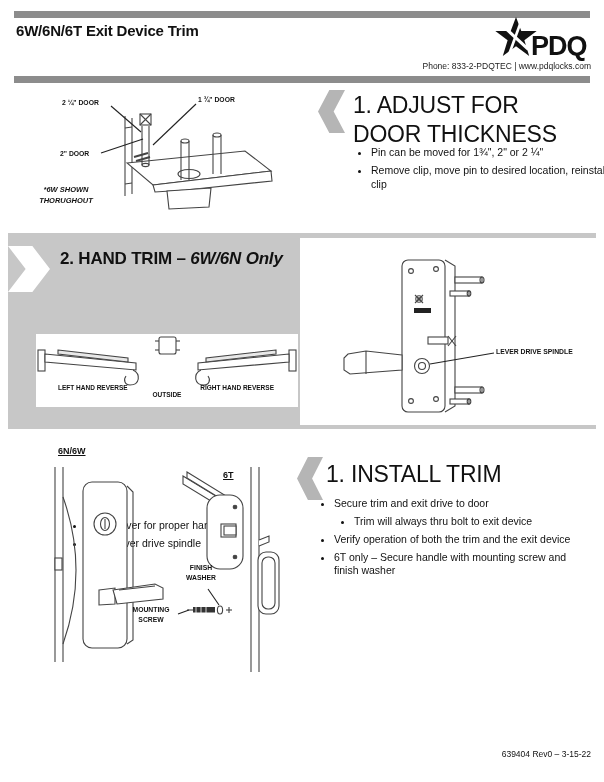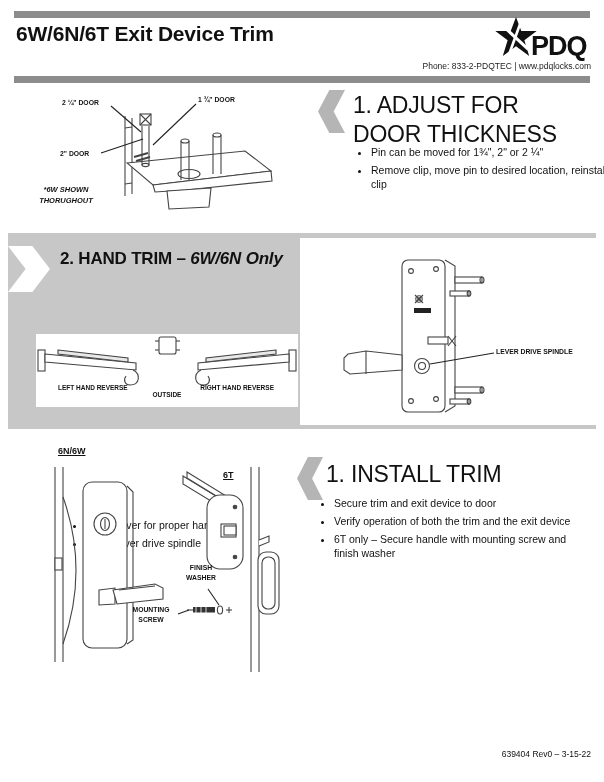--- a/index.html
+++ b/index.html
@@ -10,21 +10,21 @@
     --line:#444;
   }
   html,body{margin:0;padding:0;background:#fff;}
   body{font-family:"Liberation Sans",sans-serif;color:var(--ink);}
   .page{position:relative;width:604px;height:782px;background:#fff;overflow:hidden;}
 
   .hbar{position:absolute;left:14px;width:576px;height:7px;background:var(--bar-gray);}
   .hbar.top{top:11px;}
   .hbar.under{top:76px;}
 
-  .doc-title{position:absolute;left:16px;top:22px;font-size:21px;font-weight:bold;letter-spacing:-0.2px;}
+  .doc-title{position:absolute;left:16px;top:22px;font-size:15px;font-weight:bold;letter-spacing:-0.2px;}
   .doc-subtitle{position:absolute;left:16px;top:46px;font-size:12.5px;font-weight:bold;letter-spacing:0.2px;}
   .logo{position:absolute;left:494px;top:14px;display:flex;align-items:flex-end;}
   .logo svg{width:44px;height:48px;}
   .logo-text{font-size:27px;font-weight:800;letter-spacing:-1px;margin-left:-7px;margin-top:6px;}
   .contact{position:absolute;right:13px;top:61px;font-size:8.5px;color:#222;}
 
   .chevron{position:absolute;background:var(--chevron-gray);}
   .chev-left{clip-path:polygon(100% 0,42% 0,0 50%,42% 100%,100% 100%,58% 50%);}
 
   .h-section{font-weight:normal;font-size:23px;line-height:1.24;letter-spacing:-0.2px;}
@@ -255,20 +255,23 @@
     </div>
     <div class="fig-label two-line" style="left:108px;top:143px;width:56px;">
       <span>MOUNTING</span><br>
       <span>SCREW</span>
     </div>
   </div>
 
   <div class="chevron chev-left" style="left:297px;top:457px;width:26px;height:43px;"></div>
   <div class="h-section" id="s3-heading">1. INSTALL TRIM</div>
   <ul class="bullets" id="s3-bullets">
-    <li><span>Secure trim and exit device to door</span>
+    <li><span>Secure trim and exit drive to door</span>
+      <ul>
+        <li>Trim will always thru bolt to exit device</li>
+      </ul>
     </li>
     <li style="width:248px;">Verify operation of both the trim and the exit device</li>
     <li style="width:248px;">6T only – Secure handle with mounting screw and finish washer</li>
   </ul>
 
   <div class="footer">639404 Rev0 – 3-15-22</div>
 </div>
 
 </body></html>

